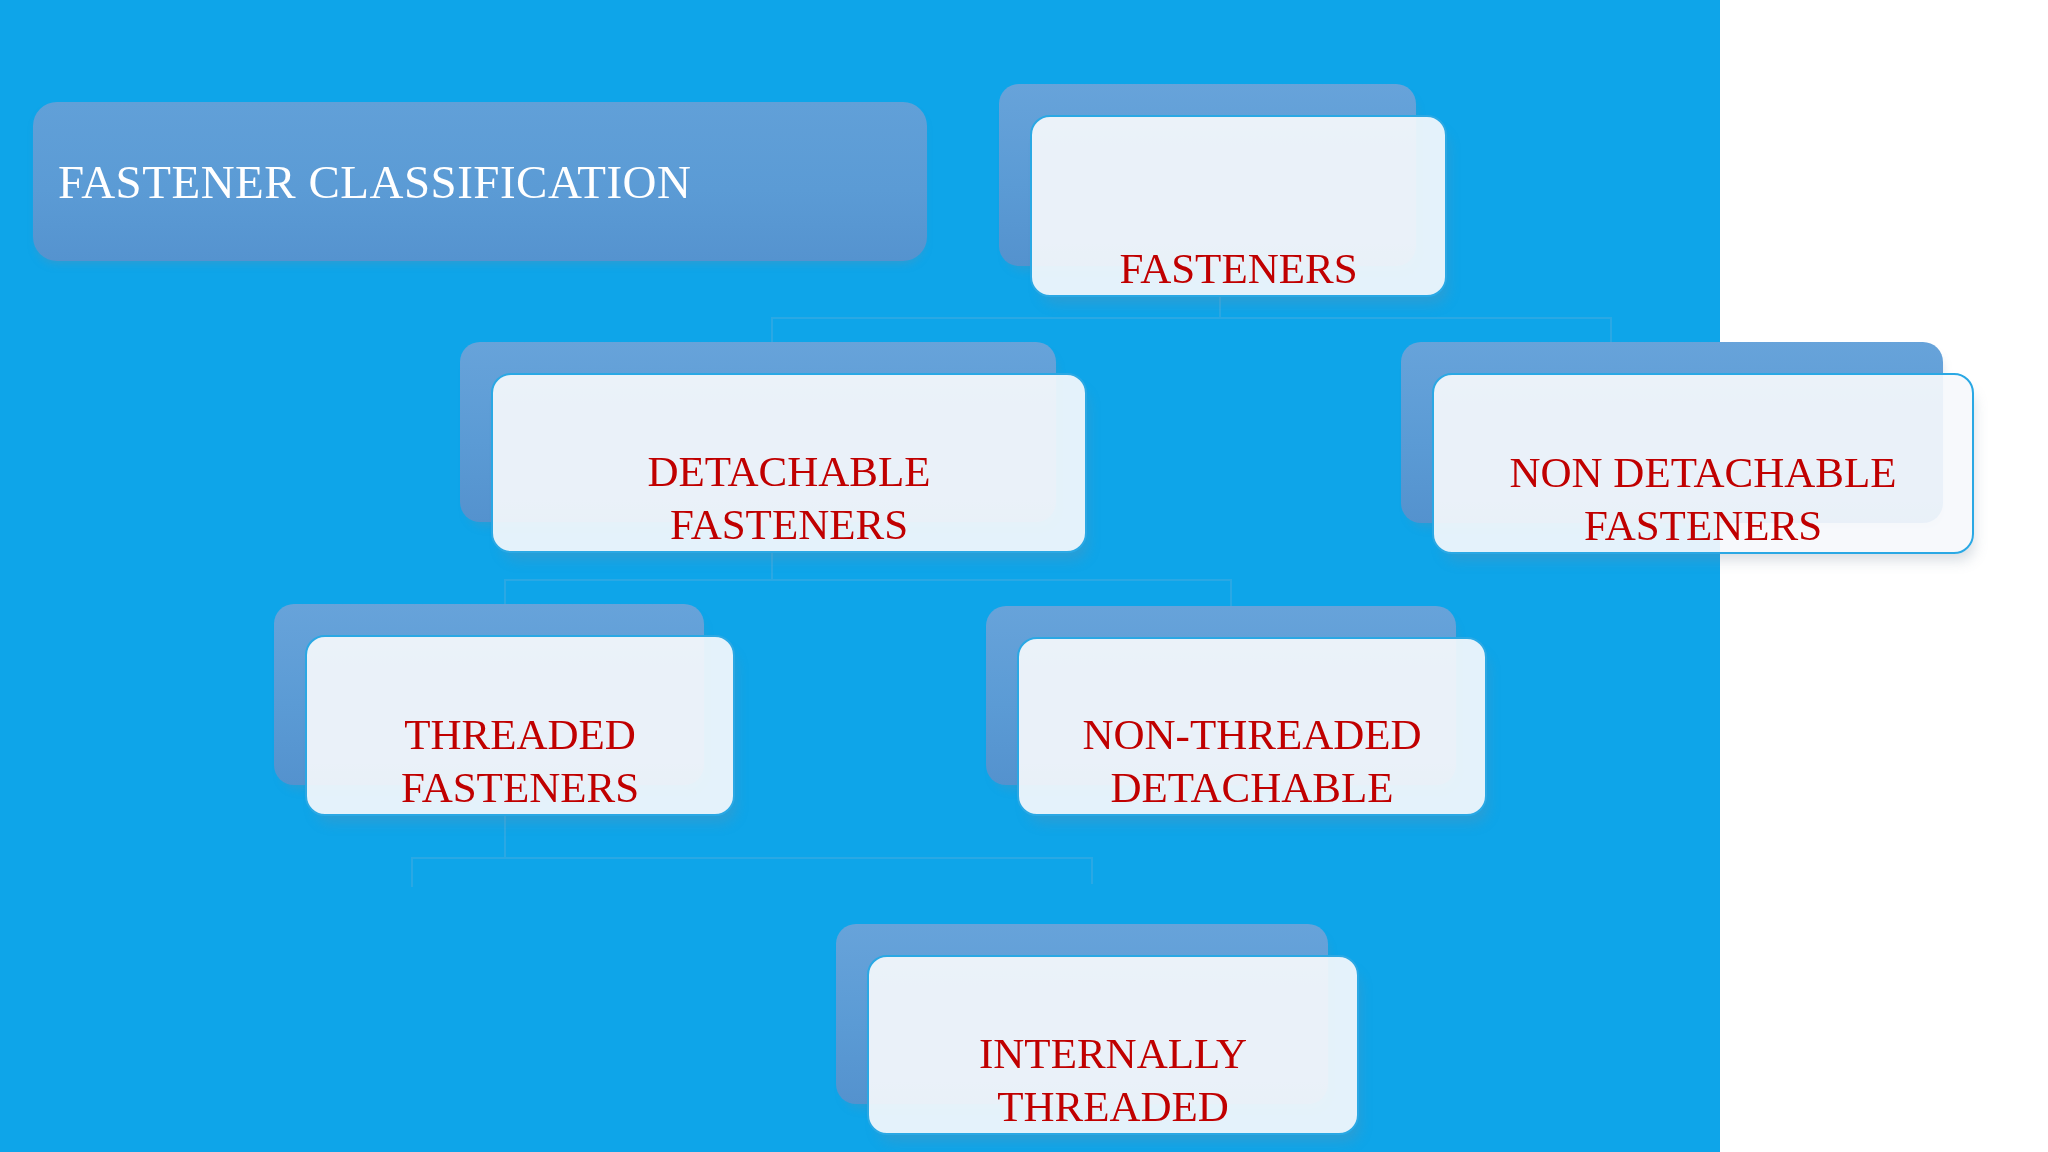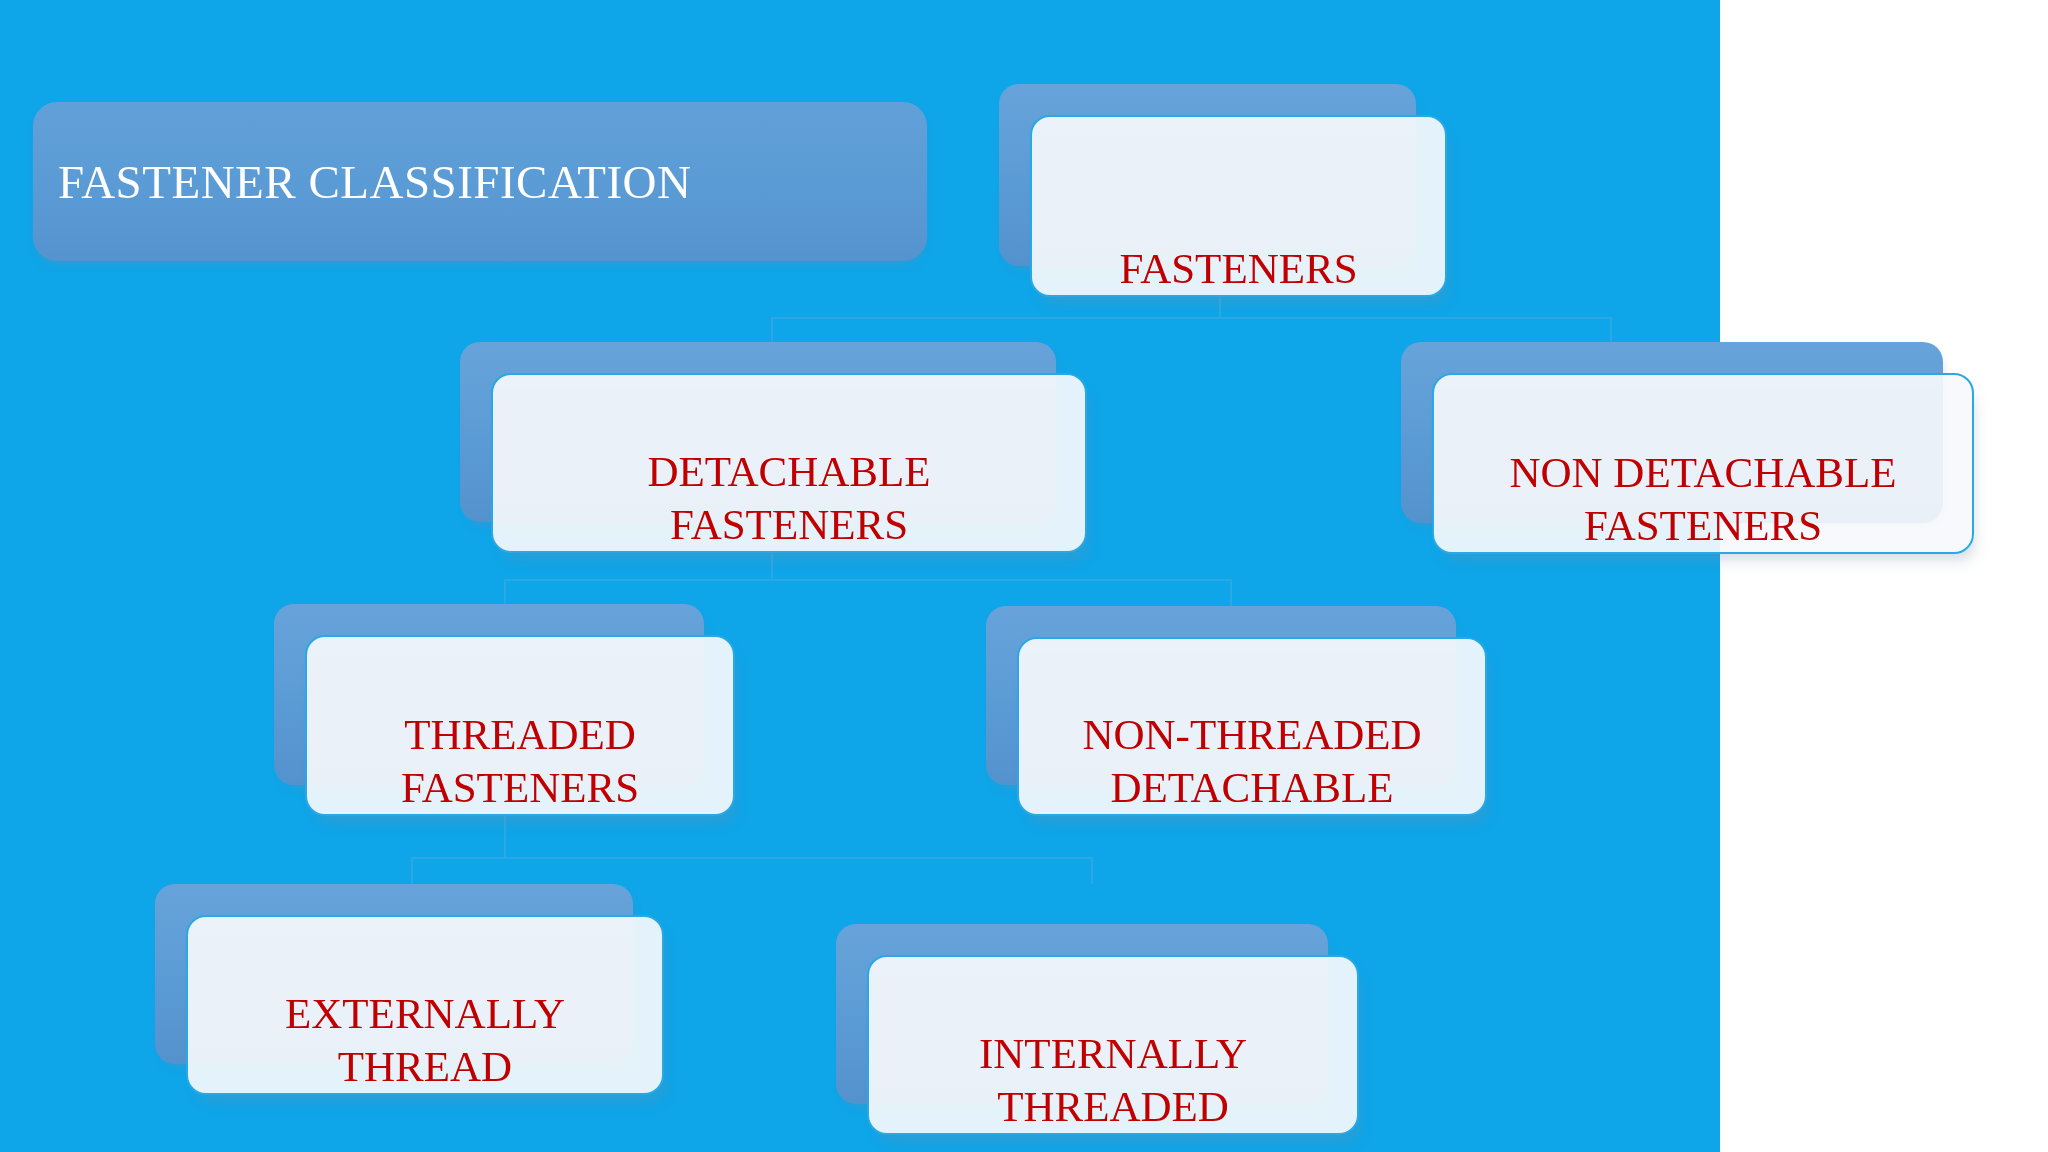--- a/index.html
+++ b/index.html
@@ -156,27 +156,20 @@
   </div>
 
   <div class="node node-nonthreaded">
     <div class="node-back"></div>
     <div class="node-front">
       <span class="node-label">NON-THREADED
 DETACHABLE</span>
     </div>
   </div>
 
-  <div class="node node-externally">
-    <div class="node-back"></div>
-    <div class="node-front">
-      <span class="node-label">EXTERNALLY
-THREAD</span>
-    </div>
-  </div>
 
   <div class="node node-internally">
     <div class="node-back"></div>
     <div class="node-front">
       <span class="node-label">INTERNALLY
 THREADED</span>
     </div>
   </div>
 
 </div>

